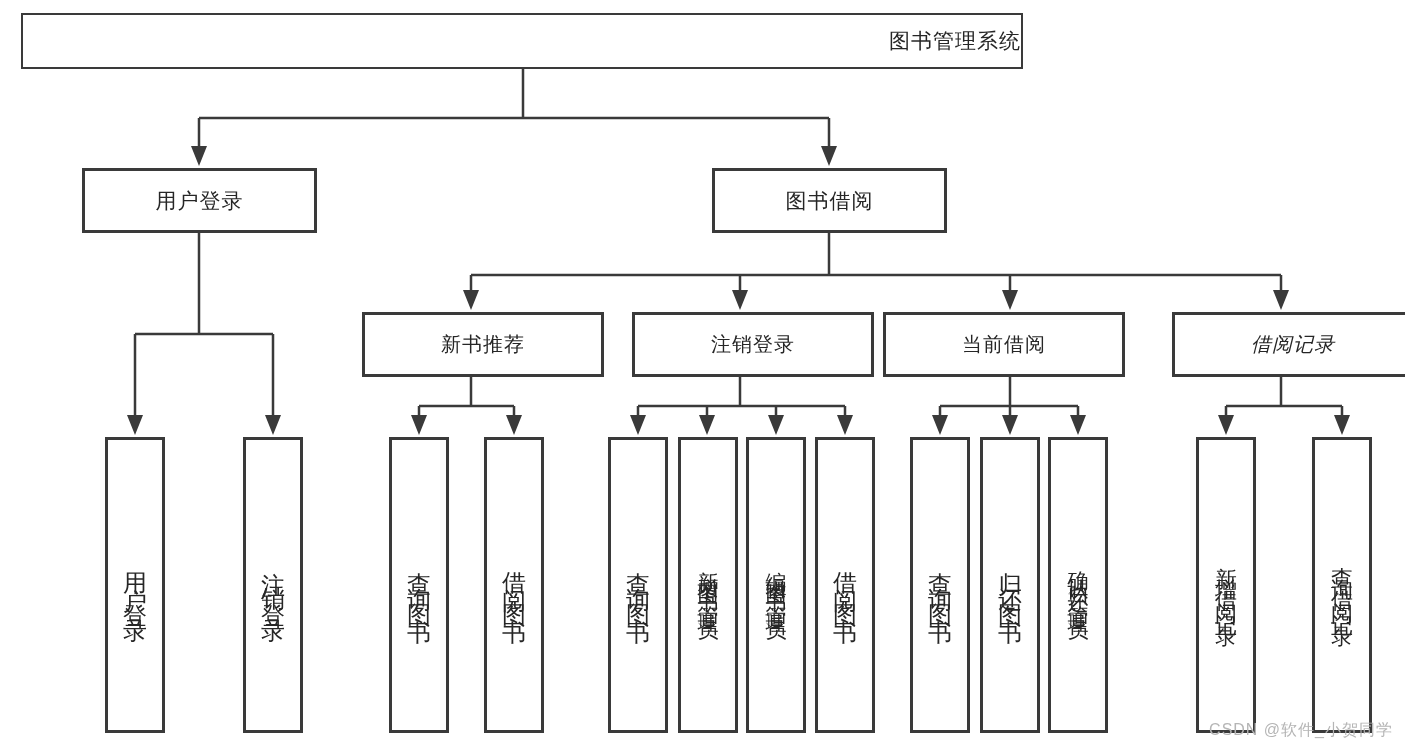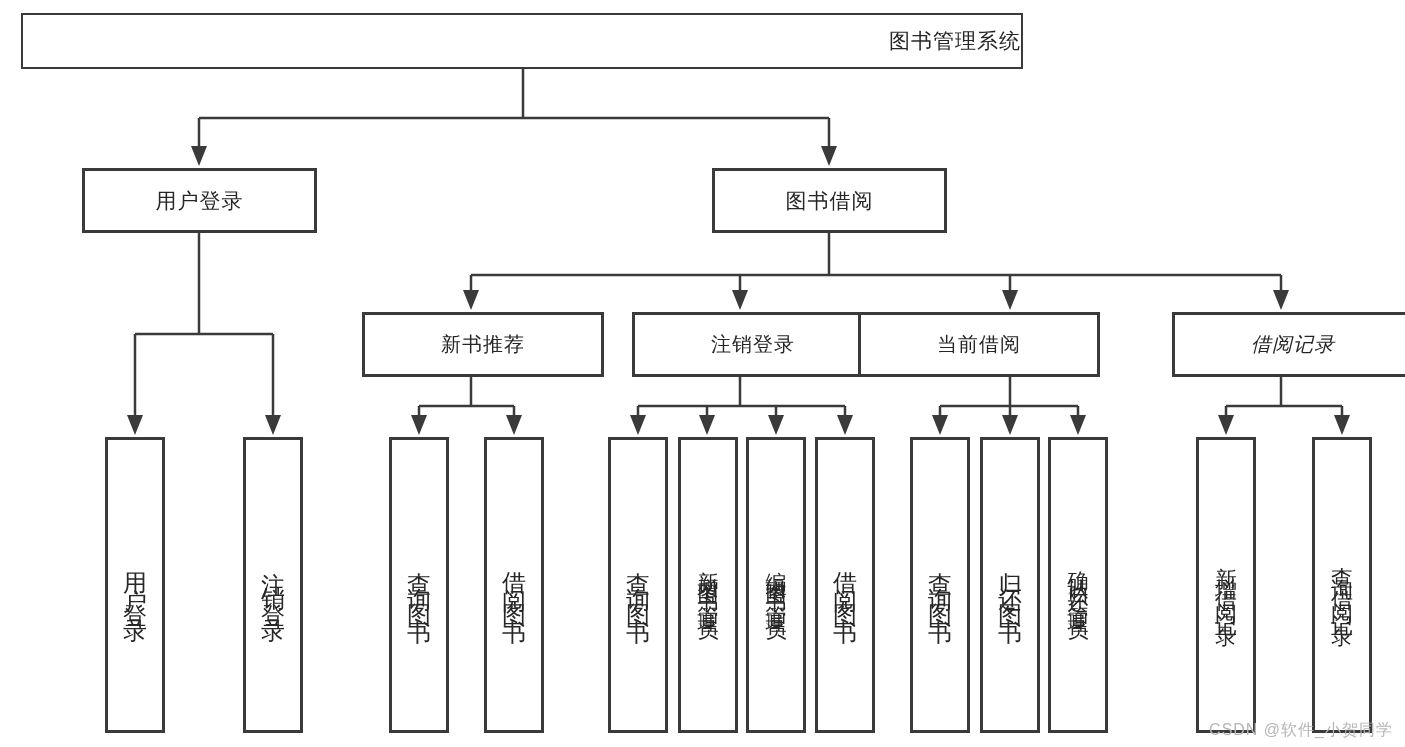--- a/index.html
+++ b/index.html
@@ -119,21 +119,21 @@
   <div class="node node-l2" style="left:712px;">
     <span>图书借阅</span>
   </div>
 
   <div class="node node-l3" style="left:362px;">
     <span>新书推荐</span>
   </div>
   <div class="node node-l3" style="left:632px;">
     <span>注销登录</span>
   </div>
-  <div class="node node-l3" style="left:858px;">
+  <div class="node node-l3" style="left:883px;">
     <span>当前借阅</span>
   </div>
   <div class="node node-l3" style="left:1172px;font-style:italic;">
     <span>借阅记录</span>
   </div>
 
   <div class="node node-leaf" style="left:105px;">
     <span class="vtext">用户登录</span>
   </div>
   <div class="node node-leaf" style="left:243px;">

